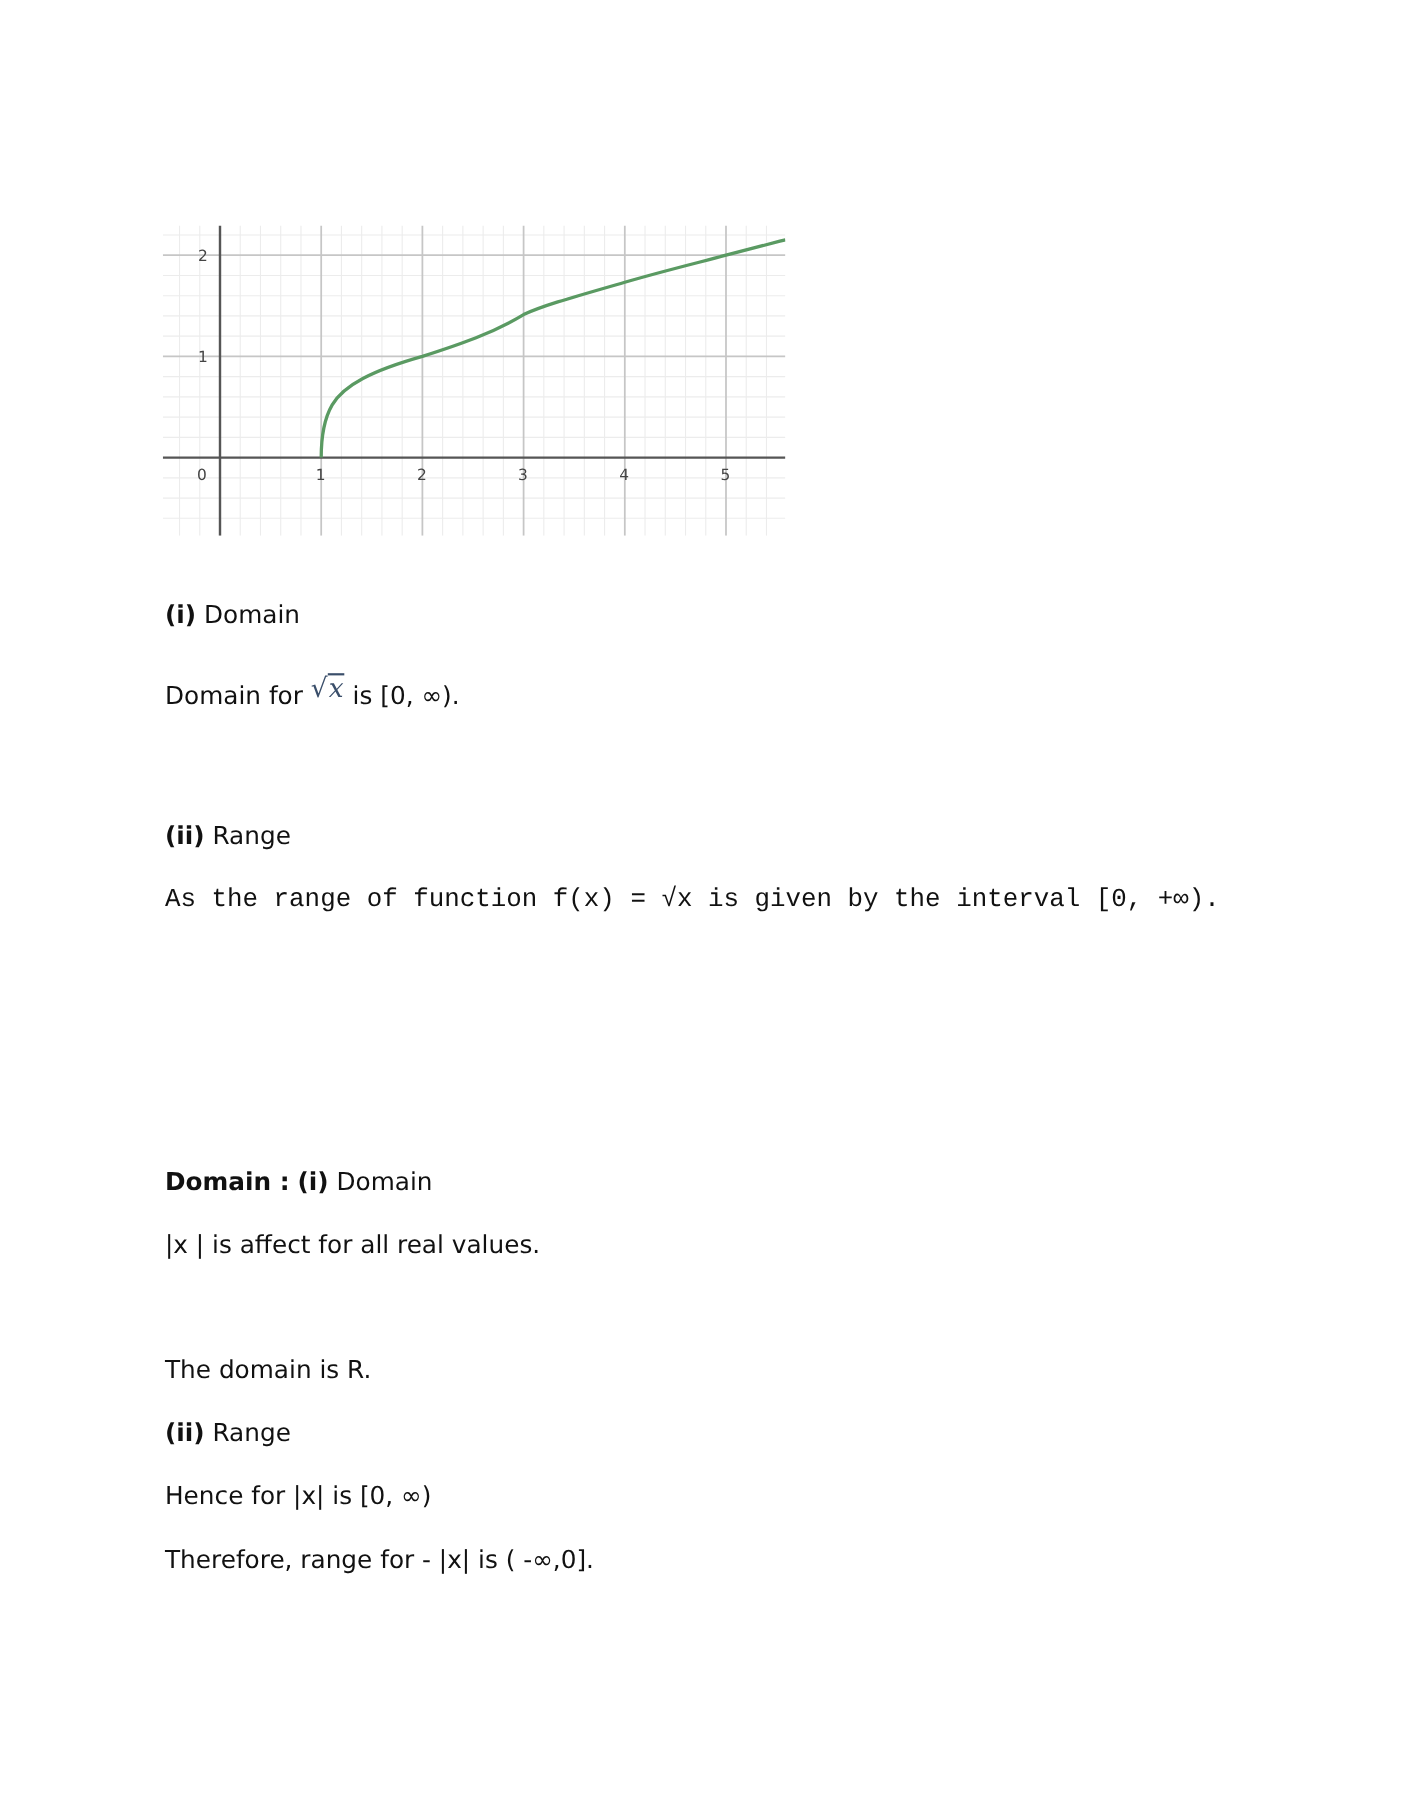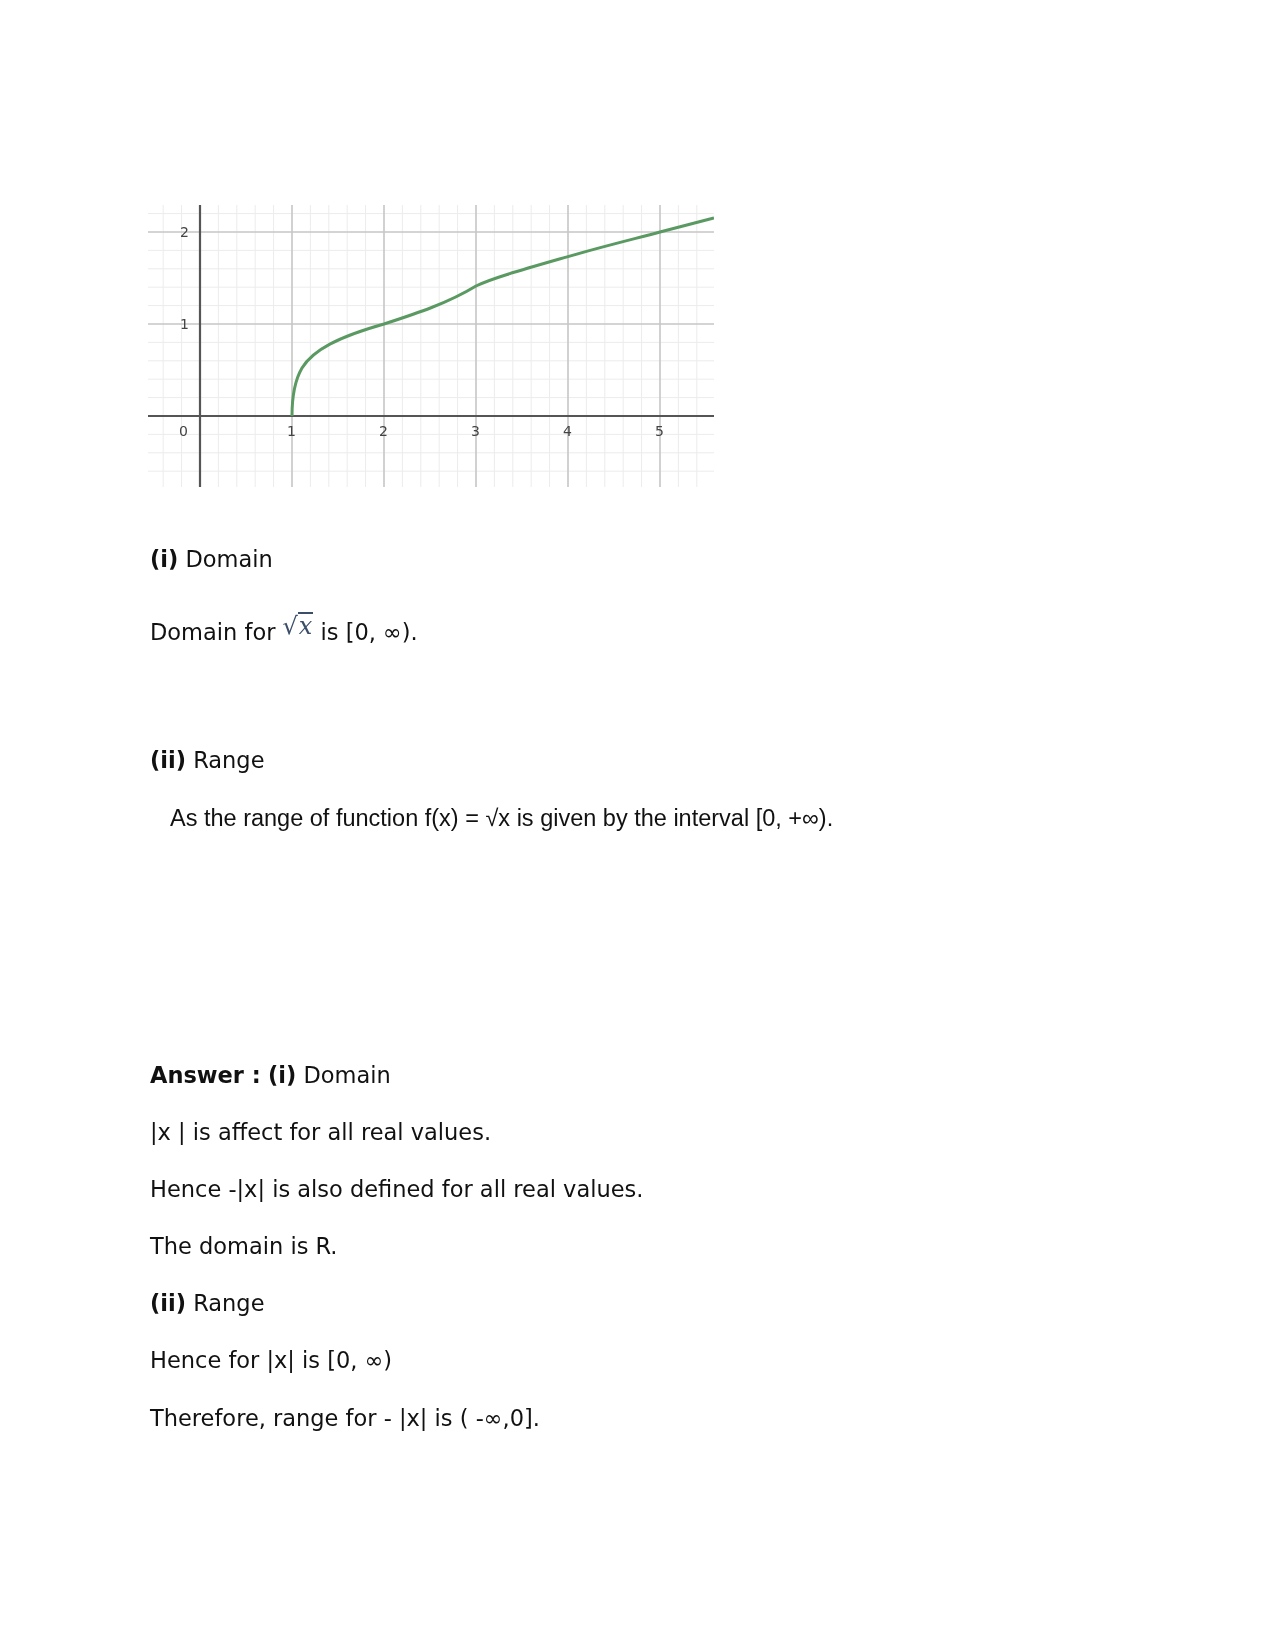--- a/index.html
+++ b/index.html
@@ -1,21 +1,21 @@
 <!DOCTYPE html>
 <html><head>
 <meta charset="utf-8">
 <style>
   html, body { margin: 0; padding: 0; background: #ffffff; }
   body { width: 1275px; height: 1651px; position: relative; overflow: hidden; color: #111; }
   .page { position: absolute; left: 0; top: 0; width: 1275px; height: 1651px; }
   .graph { position: absolute; left: 148px; top: 205px; width: 566px; height: 282px; }
   .line { position: absolute; left: 150px; white-space: nowrap; line-height: 1; }
   .sans { font-family: "DejaVu Sans", sans-serif; font-size: 22.5px; letter-spacing: 0px; }
-  .cond { font-family: Liberation Sans, sans-serif; font-size: 23.5px; margin-left: 20px; }
+  .cond { font-family: Liberation Mono, monospace; font-size: 23.5px; }
   .bold { font-weight: bold; }
   .narrow { display: inline-block; transform: scaleX(0.9); transform-origin: left center; }
   .math { font-family: "DejaVu Serif", serif; font-style: italic; color: #3a4e6a; font-size: 24px; position: relative; }
   .sqrt { display: inline-block; position: relative; }
   .sqrt .rad { font-style: normal; font-size: 24px; color: #3a4e6a; }
   .sqrt .over { border-top: 2px solid #3a4e6a; padding: 0 1px 0 1px; display: inline-block; line-height: 1.05; }
   .upright { font-style: normal; }
 </style>
 </head>
 <body>
@@ -105,27 +105,26 @@
     <span class="bold">(ii)</span>
     <span>Range</span>
   </div>
 
   <div class="line cond" style="top:807px">As the range of function f(x) = √x is given by the interval [0, +∞).</div>
 
 
 
 
   <div class="line sans" style="top:1064px">
-    <span class="bold">Answer :</span>
+    <span class="bold">Domain :</span>
     <span class="bold">(i)</span>
     <span>Domain</span>
   </div>
 
   <div class="line sans" style="top:1121px">|x | is affect for all real values.</div>
-  <div class="line sans" style="top:1178px">Hence -|x| is also defined for all real values.</div>
   <div class="line sans" style="top:1235px">The domain is R.</div>
 
   <div class="line sans" style="top:1292px">
     <span class="bold">(ii)</span>
     <span>Range</span>
   </div>
 
   <div class="line sans" style="top:1349px">Hence for |x| is [0, ∞)</div>
   <div class="line sans" style="top:1407px">Therefore, range for - |x| is ( -∞,0].</div>
 

